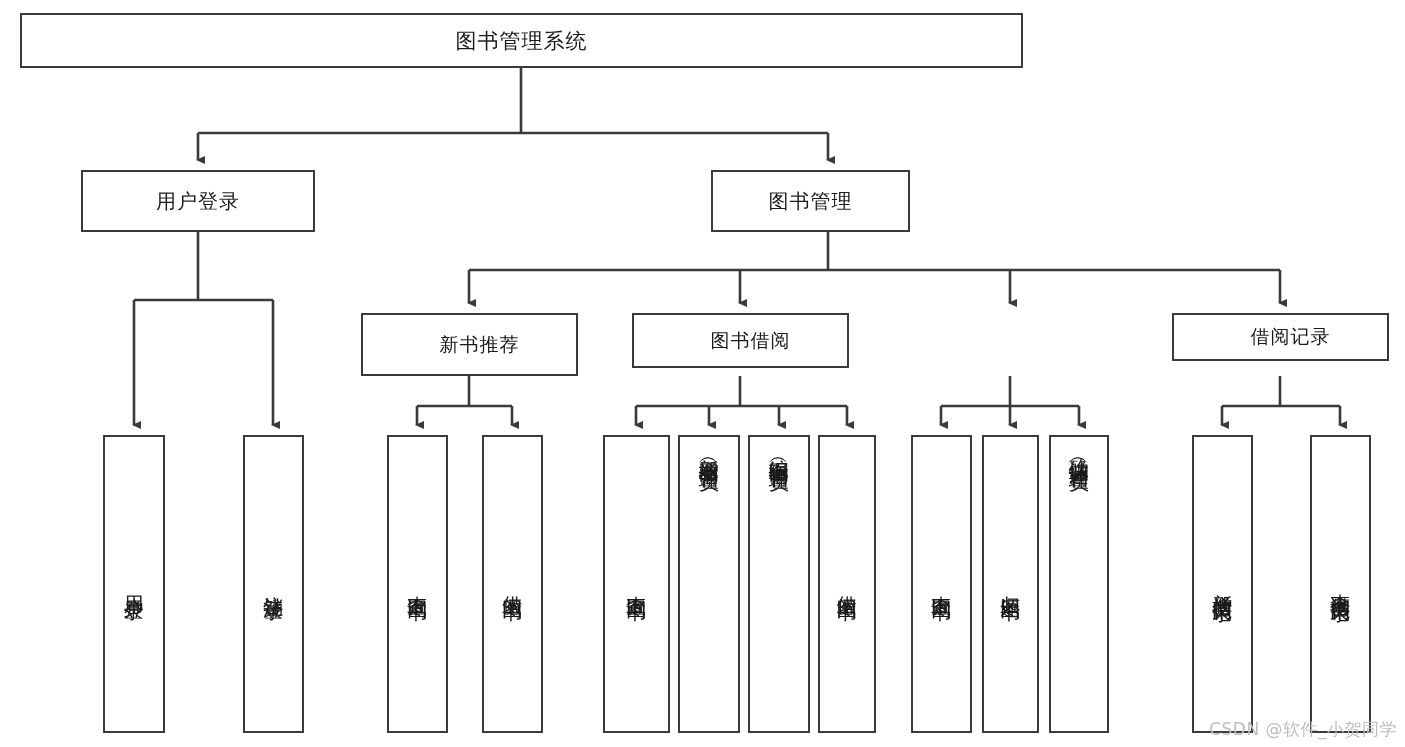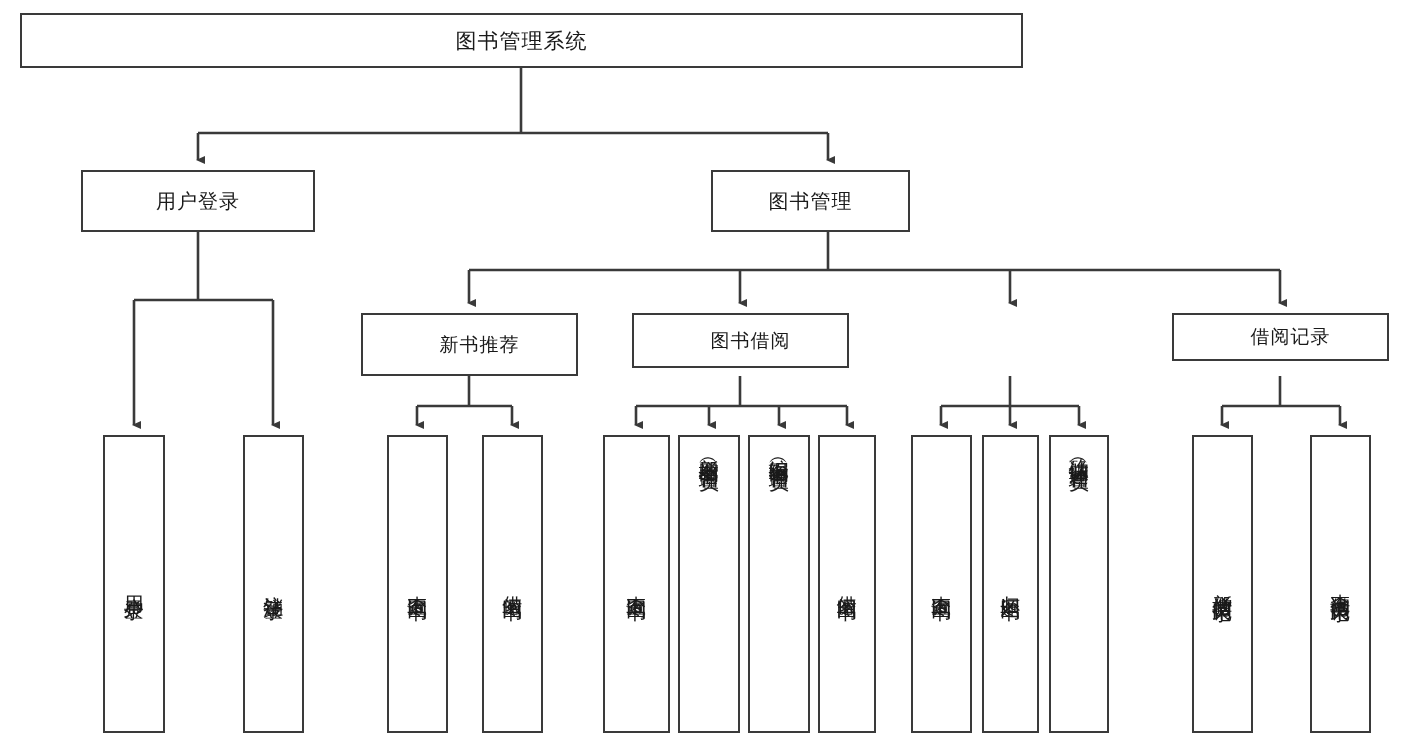--- a/index.html
+++ b/index.html
@@ -191,14 +191,15 @@
     <span class="vtext">确认归还（管理员）</span>
   </div>
 
   <div class="node leaf centered" style="left:1192px; top:435px; width:61px; height:298px;">
     <span class="vtext">新增借阅记录</span>
   </div>
   <div class="node leaf centered" style="left:1310px; top:435px; width:61px; height:298px;">
     <span class="vtext">查询借阅记录</span>
   </div>
 
+  <div id="watermark">CSDN @软件_小贺同学</div>
 
 </div>
 
 </body></html>

